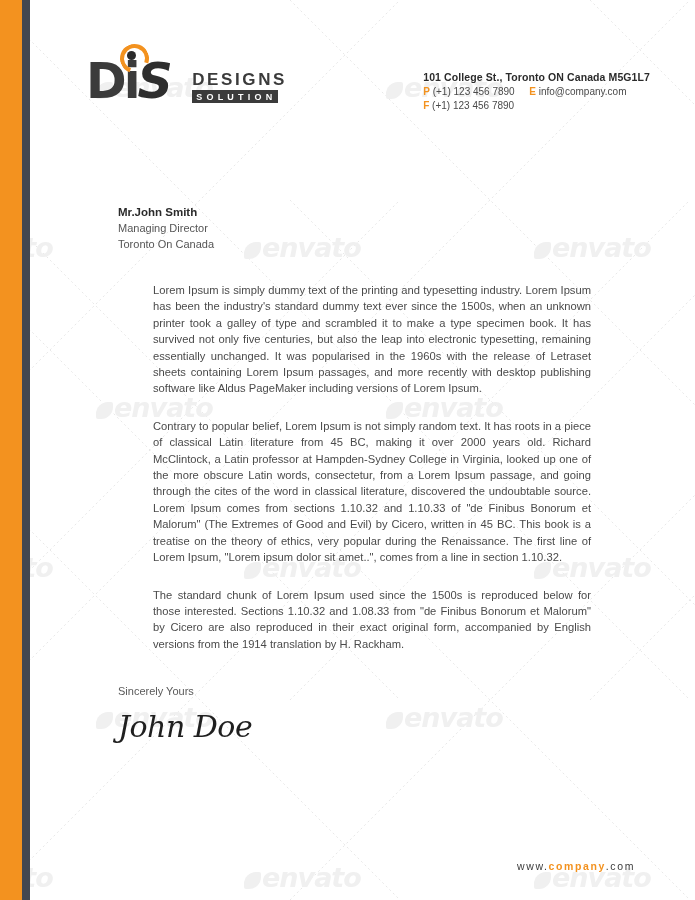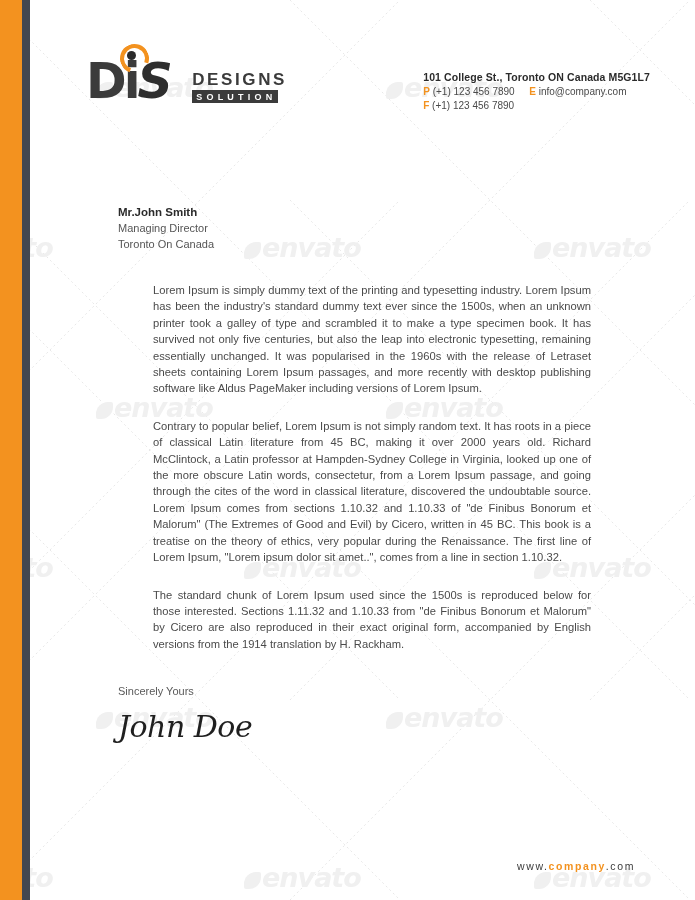--- a/index.html
+++ b/index.html
@@ -323,21 +323,21 @@
     <div class="letter">
 
       <div class="recipient">
         <div class="r-name">Mr.John Smith</div>
         <div>Managing Director</div>
         <div>Toronto On Canada</div>
       </div>
 
       <p class="para" style="margin-top:30px;">Lorem Ipsum is simply dummy text of the printing and typesetting industry. Lorem Ipsum has been the industry's standard dummy text ever since the 1500s, when an unknown printer took a galley of type and scrambled it to make a type specimen book. It has survived not only five centuries, but also the leap into electronic typesetting, remaining essentially unchanged. It was popularised in the 1960s with the release of Letraset sheets containing Lorem Ipsum passages, and more recently with desktop publishing software like Aldus PageMaker including versions of Lorem Ipsum.</p>
       <p class="para">Contrary to popular belief, Lorem Ipsum is not simply random text. It has roots in a piece of classical Latin literature from 45 BC, making it over 2000 years old. Richard McClintock, a Latin professor at Hampden-Sydney College in Virginia, looked up one of the more obscure Latin words, consectetur, from a Lorem Ipsum passage, and going through the cites of the word in classical literature, discovered the undoubtable source. Lorem Ipsum comes from sections 1.10.32 and 1.10.33 of "de Finibus Bonorum et Malorum" (The Extremes of Good and Evil) by Cicero, written in 45 BC. This book is a treatise on the theory of ethics, very popular during the Renaissance. The first line of Lorem Ipsum, "Lorem ipsum dolor sit amet..", comes from a line in section 1.10.32.</p>
-      <p class="para">The standard chunk of Lorem Ipsum used since the 1500s is reproduced below for those interested. Sections 1.11.32 and 1.10.33 from "de Finibus Bonorum et Malorum" by Cicero are also reproduced in their exact original form, accompanied by English versions from the 1914 translation by H. Rackham.</p>
+      <p class="para">The standard chunk of Lorem Ipsum used since the 1500s is reproduced below for those interested. Sections 1.10.32 and 1.08.33 from "de Finibus Bonorum et Malorum" by Cicero are also reproduced in their exact original form, accompanied by English versions from the 1914 translation by H. Rackham.</p>
 
       <div class="sign-block">
         <div class="sign-regards">Sincerely Yours</div>
         <div class="sign-name">John Doe</div>
       </div>
     </div>
 
     <div class="footer">
       <span>www.</span><span class="fw-brand">company</span><span>.com</span>
     </div>

